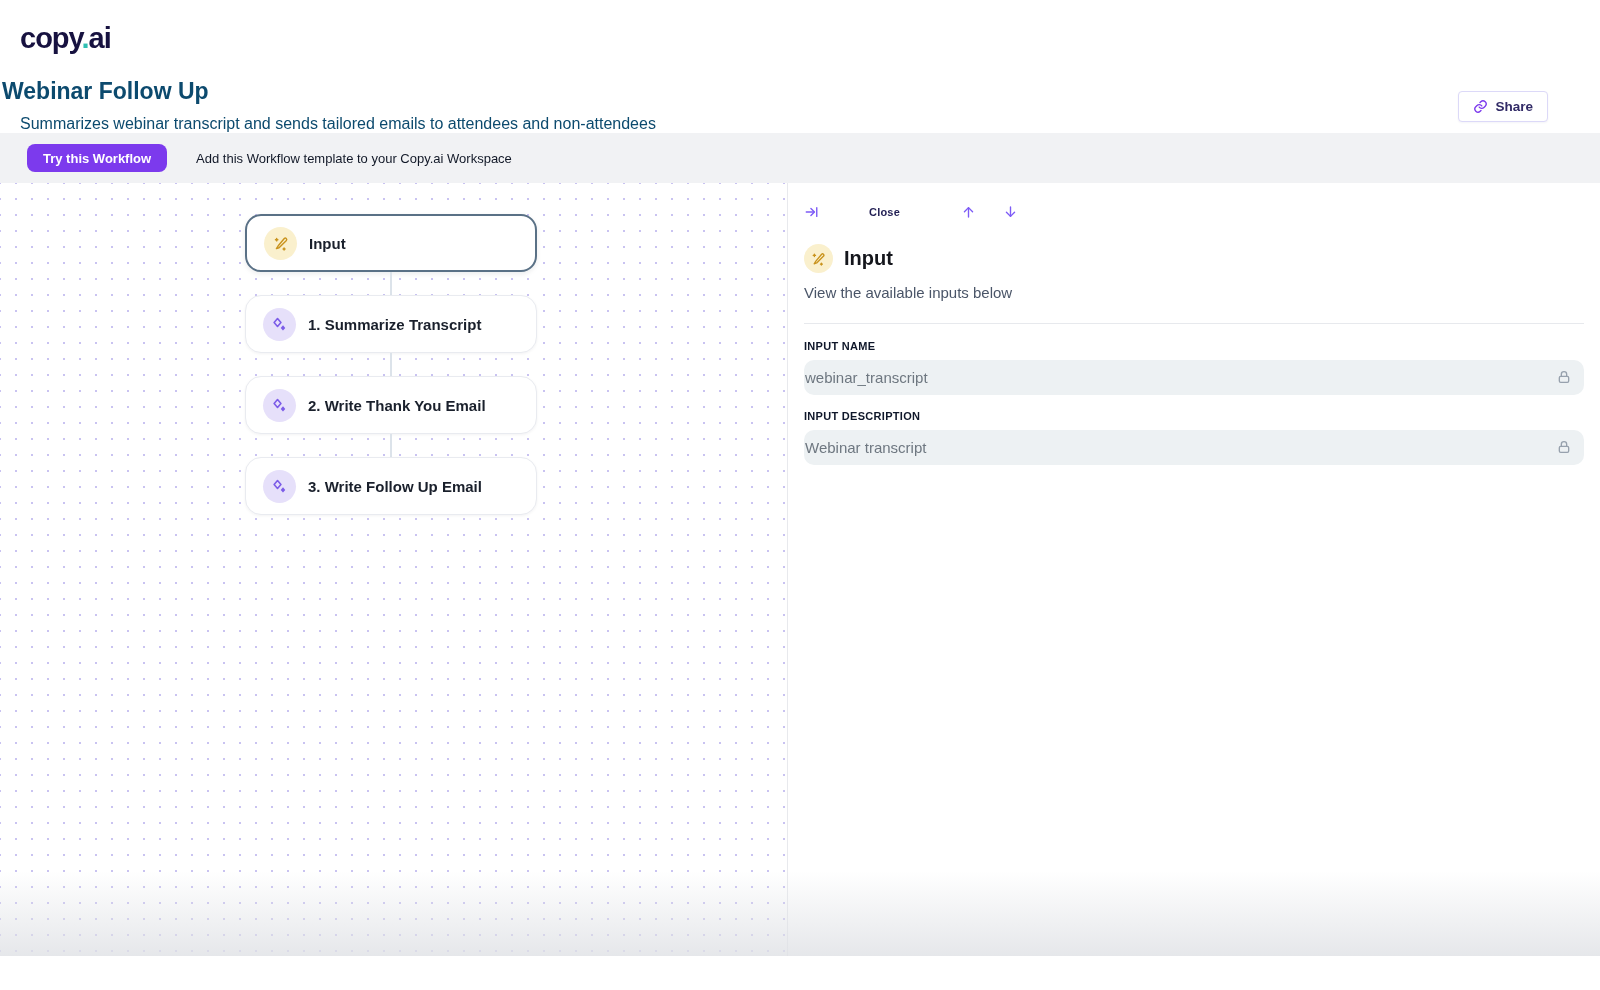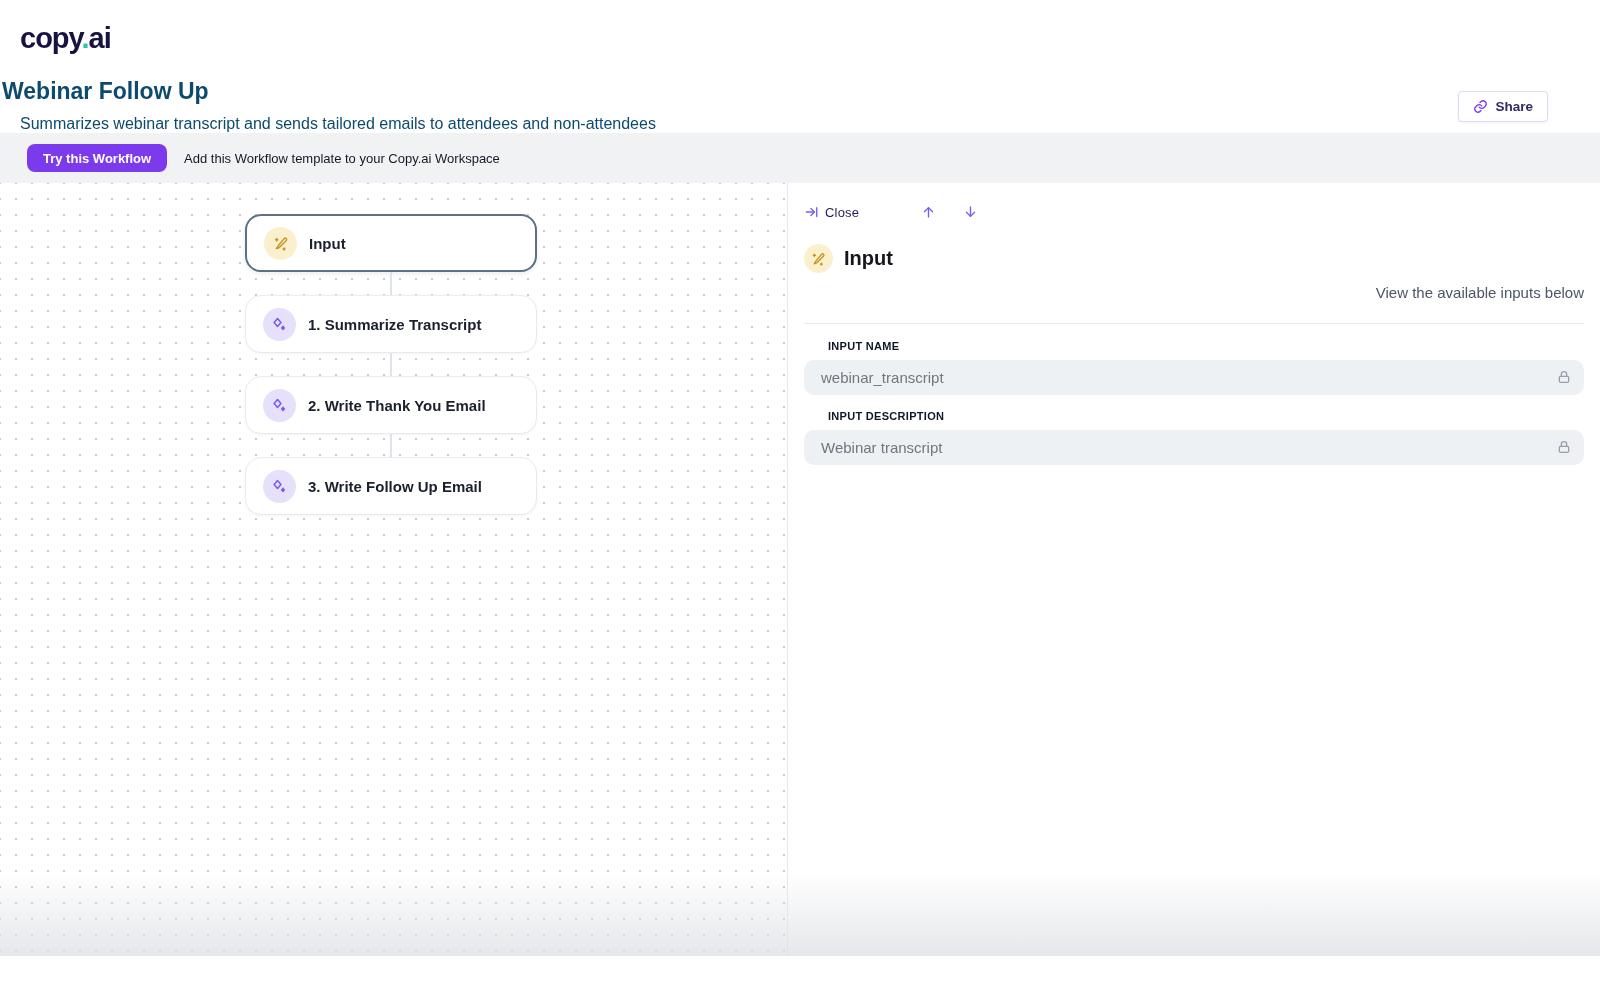--- a/index.html
+++ b/index.html
@@ -16,21 +16,21 @@
   .share-btn { position:absolute; right:52px; top:91px; height:31px; padding:0 14px;
     display:flex; align-items:center; gap:7px; background:#ffffff;
     border:1px solid #DCD9F8; border-radius:4px; cursor:pointer;
     box-shadow:0 1px 2px rgba(40,30,120,0.05); }
   .share-btn span { font-size:13.5px; font-weight:700; color:#312A66; }
 
   
   .cta-bar { height:50px; background:#F1F2F4; display:flex; align-items:center; padding-left:27px; }
   .try-btn { height:28px; padding:0 16px; background:#7C3AED; color:#ffffff; border:none;
     border-radius:8px; font-size:13px; font-weight:700; font-family:inherit; cursor:pointer;text-align:center; }
-  .cta-text { margin-left:17px; font-size:13px; color:#111827; }
+  .cta-text { margin-left:29px; font-size:13px; color:#111827; }
 
   
   .main { position:relative; display:flex; height:773px; }
 
   
   .canvas { position:relative; width:787px; height:100%; background:#ffffff;
     background-image:radial-gradient(circle, #C9C3F1 1.1px, transparent 1.4px);
     background-size:16px 16px; background-position:8px 8px; }
   .node-column { position:absolute; left:245px; top:31px; width:292px;
     display:flex; flex-direction:column; align-items:center; }
@@ -44,35 +44,35 @@
   .icon-amber { background:#FAF0CD; }
   .icon-lavender { background:#E6E0FA; }
   .connector { width:2px; height:23px; background:#DCE3EA; }
 
   
   .panel { flex:1; height:100%; background:#ffffff; border-left:1px solid #E8E9ED;
     padding:20px 16px 0 16px; position:relative; }
   .panel-toolbar { display:flex; align-items:center; height:18px; }
   .close-btn { display:flex; align-items:center; gap:6px; background:none; border:none;
     cursor:pointer; font-family:inherit; }
-  .close-btn span { font-size:13px; font-weight:400; color:#221F54; letter-spacing:0.2px; }
+  .close-btn span { font-size:11px; font-weight:700; color:#221F54; letter-spacing:0.2px;margin-left:44px; }
   .arrow-btn { background:none; border:none; cursor:pointer; display:flex; align-items:center;
     justify-content:center; width:18px; }
   .arrow-up { margin-left:60px; }
   .arrow-down { margin-left:24px; }
   .panel-heading { margin-top:23px; display:flex; align-items:center; gap:11px; }
   .panel-heading .icon-circle { width:29px; height:29px; }
   .panel-title { font-size:20px; font-weight:800; color:#14161c; }
-  .panel-desc { margin-top:11px; font-size:15px; color:#4A5568;text-align:right; }
+  .panel-desc { margin-top:11px; font-size:15px; color:#4A5568; }
   .panel-divider { margin-top:22px; height:1px; background:#E7E9ED; }
   .field-label { margin-top:16px; font-size:11px; font-weight:700; color:#0F172A;
-    letter-spacing:0.3px;margin-left:24px; }
+    letter-spacing:0.3px; }
   .field-wrap { position:relative; margin-top:8px; }
   .field-input { width:100%; height:35px; background:#EDF1F3; border:none; border-radius:10px;
-    padding:0 40px 0 17px; font-size:15px; color:#6E7780; font-family:inherit; outline:none; }
+    padding:0 40px 0 1px; font-size:15px; color:#6E7780; font-family:inherit; outline:none; }
   .field-lock { position:absolute; right:12px; top:9px; }
 
   
   .bottom-fade { position:absolute; left:0; right:0; bottom:0; height:85px; pointer-events:none;
     background:linear-gradient(to bottom, rgba(228,230,234,0) 0%, rgba(223,225,229,0.8) 100%);
     z-index:5; }
 </style>
 </head>
 <body>
 

